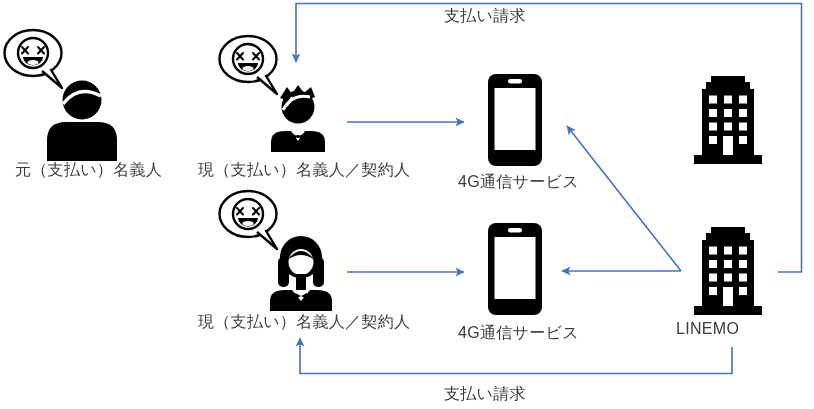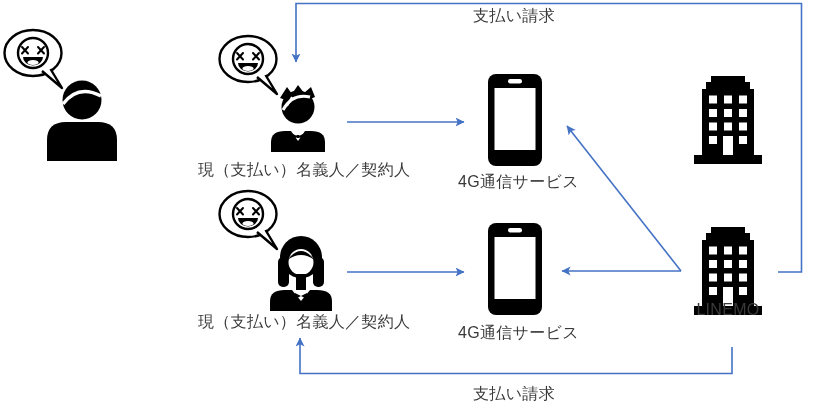--- a/index.html
+++ b/index.html
@@ -5,21 +5,21 @@
   html,body{margin:0;padding:0;background:#fff;}
   .canvas{
     position:relative;width:814px;height:409px;background:#ffffff;overflow:hidden;
     font-family:"Liberation Sans","DejaVu Sans",sans-serif;
   }
   .abs{position:absolute;}
   .lbl{
     position:absolute;font-size:16px;line-height:1.1;color:#3a3a3a;
     white-space:nowrap;letter-spacing:0.3px;
   }
-  .lbl.center{text-align:center;}
+  .lbl.center{}
   svg{display:block;}
   .arrow-layer{position:absolute;left:0;top:0;width:814px;height:409px;}
   .arrow-layer polyline{fill:none;stroke:#4472C4;stroke-width:1.6;}
 </style>
 </head>
 <body>
 
 <div class="canvas">
 
   <svg width="0" height="0" style="position:absolute" xmlns="http://www.w3.org/2000/svg" aria-hidden="true">
@@ -106,20 +106,21 @@
     <polyline points="681,271 567,126" marker-end="url(#ah)"></polyline>
     <polyline points="681,271 562,271" marker-end="url(#ah)"></polyline>
   </svg>
 
   <svg class="abs" style="left:2px;top:28px" width="68" height="62">
       <use href="#sym-bubble" xlink:href="#sym-bubble"></use>
     </svg>
   <svg class="abs" style="left:44px;top:79px" width="76" height="82">
       <use href="#sym-man" xlink:href="#sym-man"></use>
     </svg>
+  <div class="lbl" style="left:15px;top:161px">元（支払い）名義人</div>
 
   <svg class="abs" style="left:217px;top:34px" width="68" height="62">
       <use href="#sym-bubble" xlink:href="#sym-bubble"></use>
     </svg>
   <svg class="abs" style="left:266px;top:84px" width="64" height="68">
       <use href="#sym-boy" xlink:href="#sym-boy"></use>
     </svg>
   <div class="lbl" style="left:198px;top:161px">現（支払い）名義人／契約人</div>
 
   <svg class="abs" style="left:217px;top:189px" width="68" height="62">
@@ -140,18 +141,18 @@
     </svg>
   <div class="lbl" style="left:458px;top:324px">4G通信サービス</div>
 
   <svg class="abs" style="left:694px;top:76px" width="68" height="88">
       <use href="#sym-building" xlink:href="#sym-building"></use>
     </svg>
 
   <svg class="abs" style="left:694px;top:227px" width="68" height="88">
       <use href="#sym-building" xlink:href="#sym-building"></use>
     </svg>
-  <div class="lbl center" style="left:676px;top:301px;width:104px">LINEMO</div>
+  <div class="lbl center" style="left:676px;top:320px;width:104px">LINEMO</div>
 
   <div class="lbl center" style="left:444px;top:7px;width:140px">支払い請求</div>
   <div class="lbl center" style="left:444px;top:385px;width:140px">支払い請求</div>
 
 </div>
 
 </body></html>

